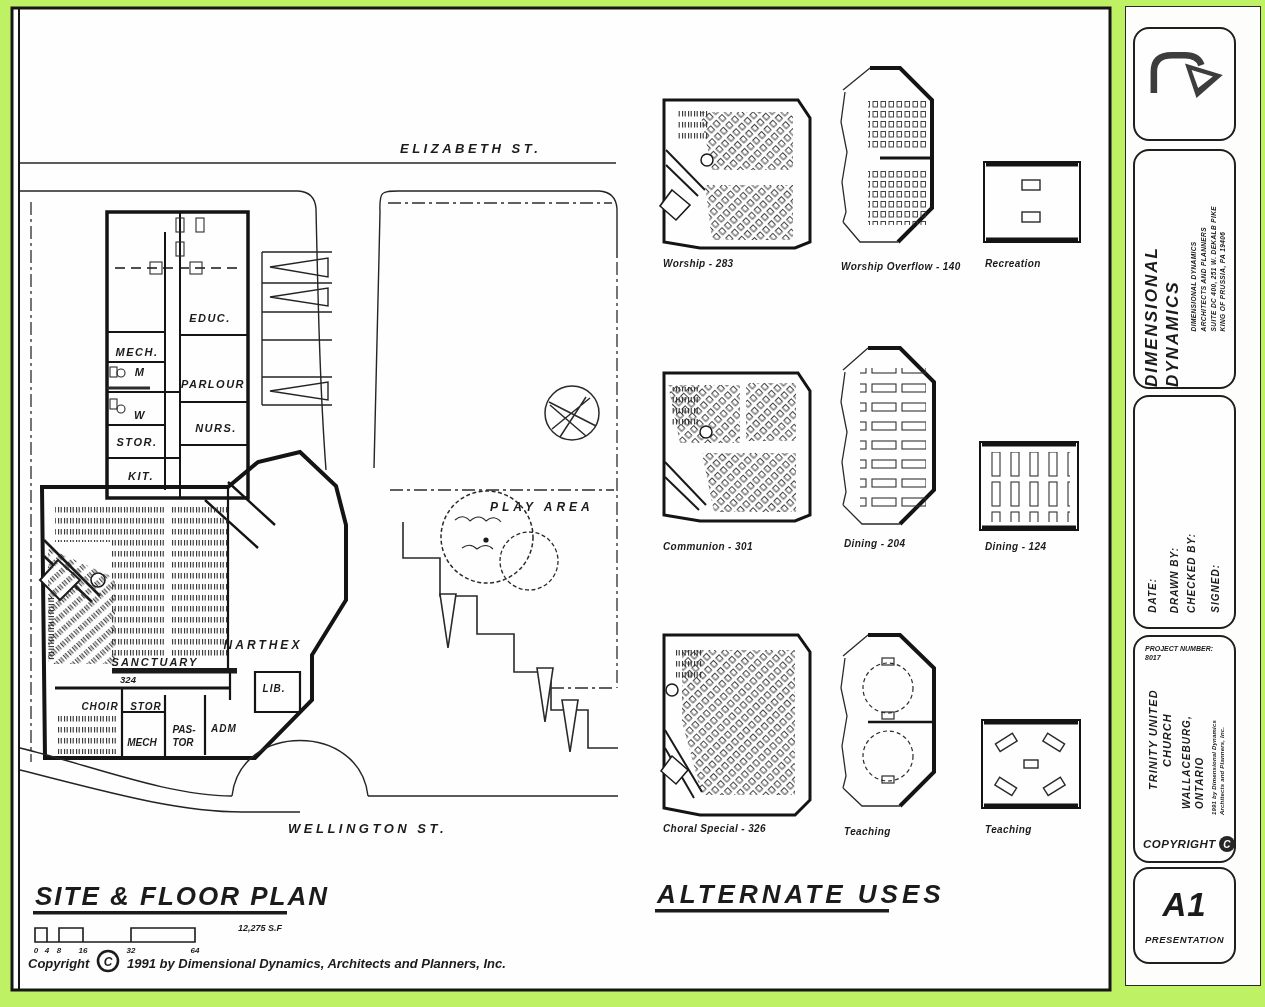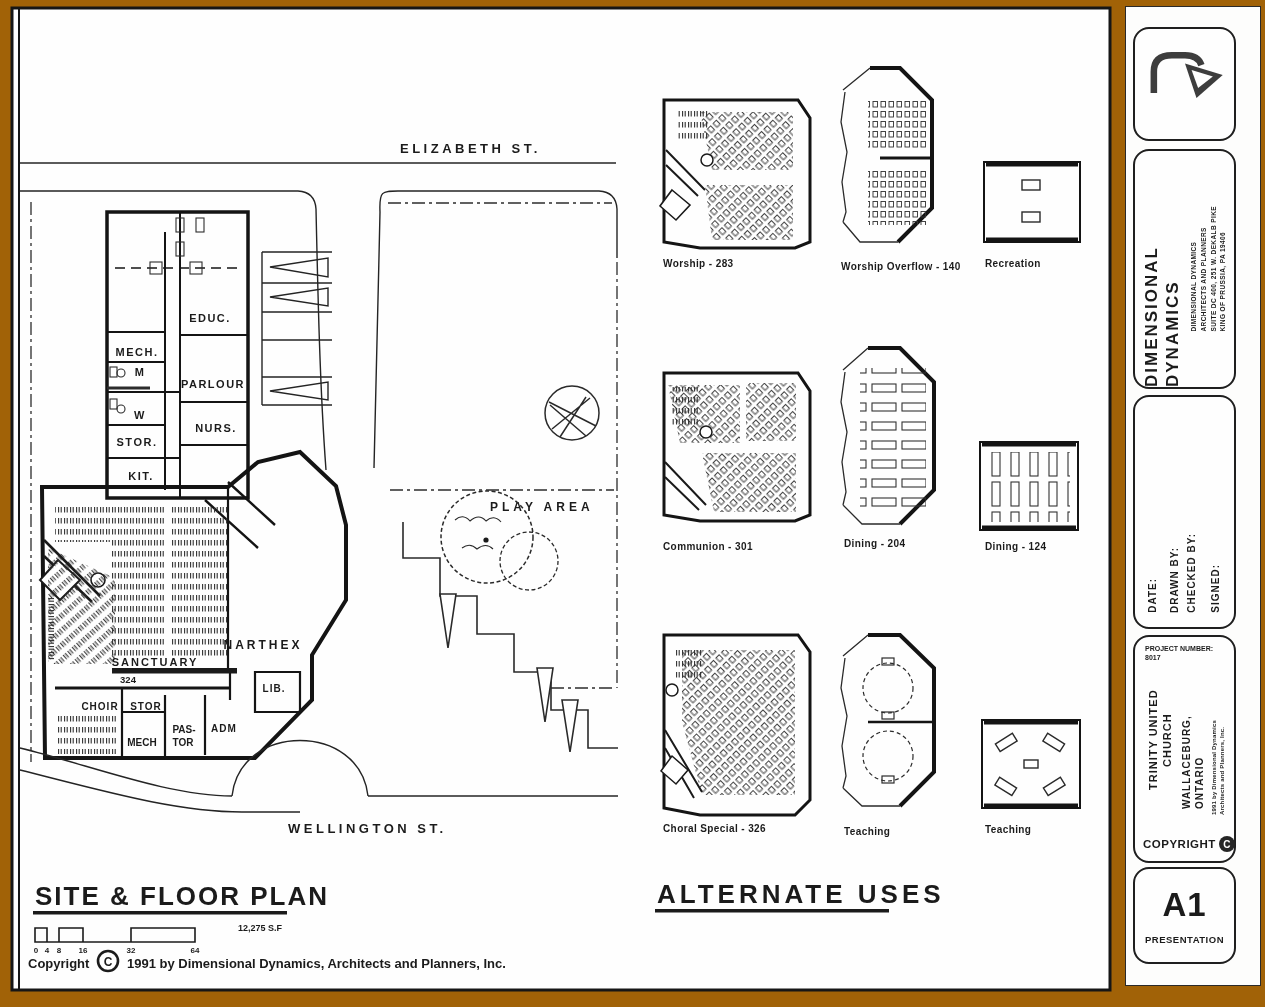--- a/index.html
+++ b/index.html
@@ -1,17 +1,17 @@
 <!DOCTYPE html>
 <html><head>
 <meta charset="utf-8">
 <style>
   html,body{margin:0;padding:0;background:#f7f7f5;}
-  #stage{position:relative;width:1265px;height:1007px;background:#a16207;overflow:hidden;
-         font-family:"Liberation Sans",sans-serif;color:#1b1b1b;}
+  #stage{position:relative;width:1265px;height:1007px;background:#bef264;overflow:hidden;
+         font-family:"Liberation Sans",sans-serif;color:#1b1b1b;font-style:italic;}
   svg text{font-family:"Liberation Sans",sans-serif;font-weight:bold;fill:#1b1b1b;}
 
   
   .tb{position:absolute;left:1125px;top:6px;width:134px;height:978px;
       border:1.5px solid #2a2a2a;background:#fdfdfc;}
   .panel{position:absolute;left:7px;width:103px;border:2.5px solid #1f1f1f;
          border-radius:16px;background:#fefefe;box-sizing:border-box;}
   .vtext{writing-mode:vertical-rl;transform:rotate(180deg);white-space:pre-line;
          letter-spacing:1px;line-height:1.25;}
   .p1{top:20px;height:114px;display:flex;align-items:center;justify-content:center;}

